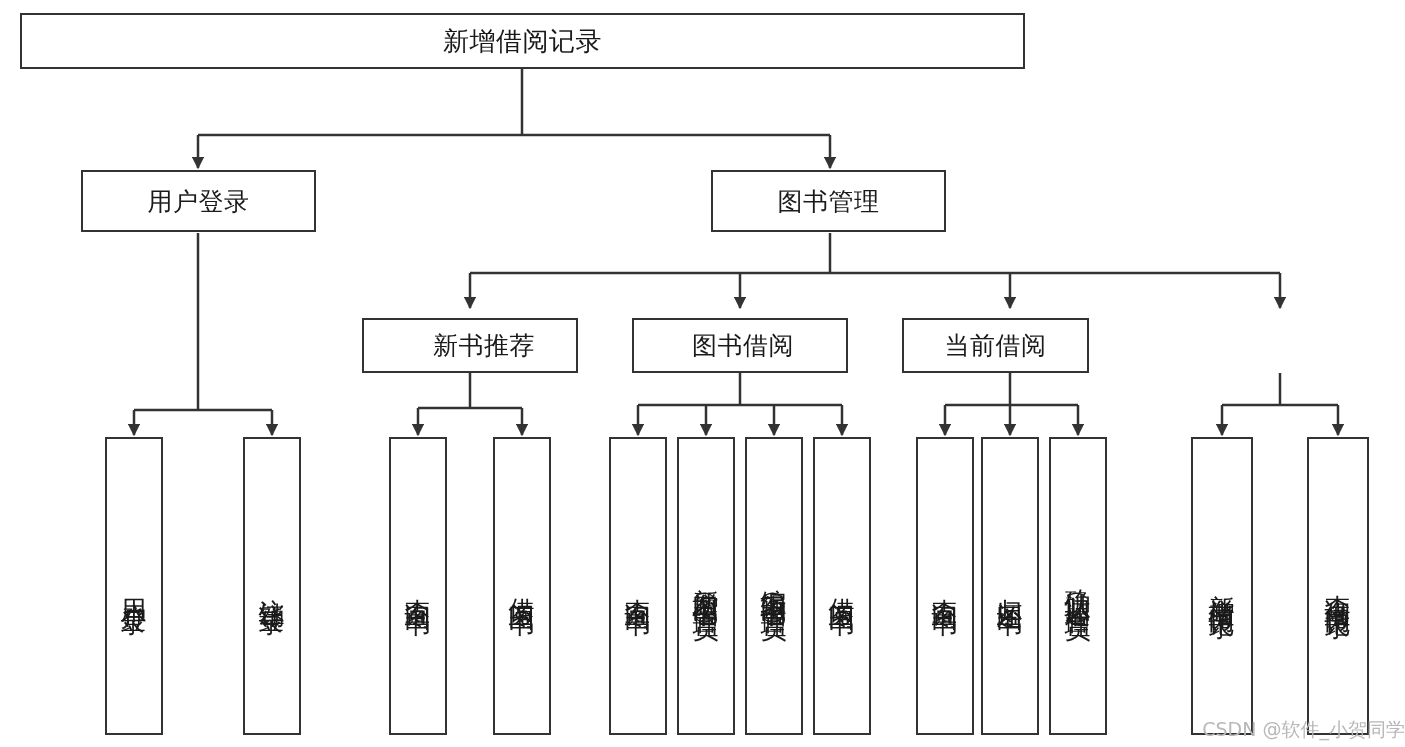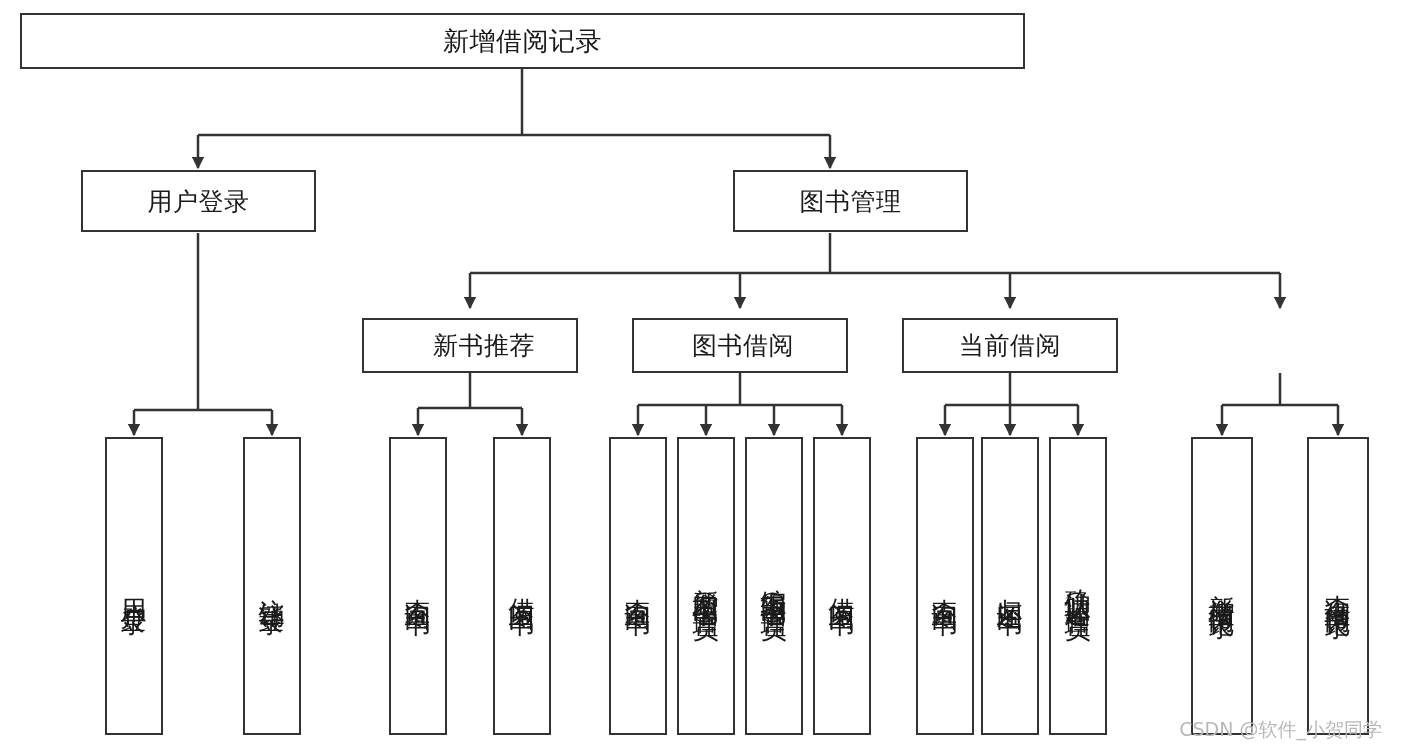--- a/index.html
+++ b/index.html
@@ -59,21 +59,21 @@
   .node.vert .label {
     writing-mode: vertical-rl;
     text-orientation: upright;
     font-size: 26px;
     line-height: 1.0;
     letter-spacing: 4px;
     white-space: nowrap;
   }
   #watermark {
     position: absolute;
-    right: 23px;
+    right: 0;
     bottom: 4px;
     font-size: 19px;
     color: #b8b8b8;
     font-family: "DejaVu Sans", "Liberation Sans", sans-serif;
     white-space: nowrap;
     user-select: none;
   }
 </style>
 </head>
 <body>
@@ -130,31 +130,31 @@
     </g>
   </svg>
 
   <div class="node horiz root" style="left:20px; top:13px; width:1005px; height:56px;">
     <span class="label">新增借阅记录</span>
   </div>
 
   <div class="node horiz" style="left:81px; top:170px; width:235px; height:62px;">
     <span class="label">用户登录</span>
   </div>
-  <div class="node horiz" style="left:711px; top:170px; width:235px; height:62px;margin-left:22px;">
+  <div class="node horiz" style="left:711px; top:170px; width:235px; height:62px;">
     <span class="label">图书管理</span>
   </div>
 
   <div class="node horiz" style="left:362px; top:318px; width:216px; height:55px;padding-left:28px;">
     <span class="label">新书推荐</span>
   </div>
   <div class="node horiz" style="left:632px; top:318px; width:216px; height:55px;padding-left:6px;">
     <span class="label">图书借阅</span>
   </div>
-  <div class="node horiz" style="left:902px; top:318px; width:216px; height:55px;align-items:center;">
+  <div class="node horiz" style="left:902px; top:318px; width:187px; height:55px;align-items:center;">
     <span class="label">当前借阅</span>
   </div>
 
   <div class="node vert" style="left:105px; top:437px; width:58px; height:298px;">
     <span class="label">用户登录</span>
   </div>
   <div class="node vert" style="left:243px; top:437px; width:58px; height:298px;">
     <span class="label">注销登录</span>
   </div>
 

